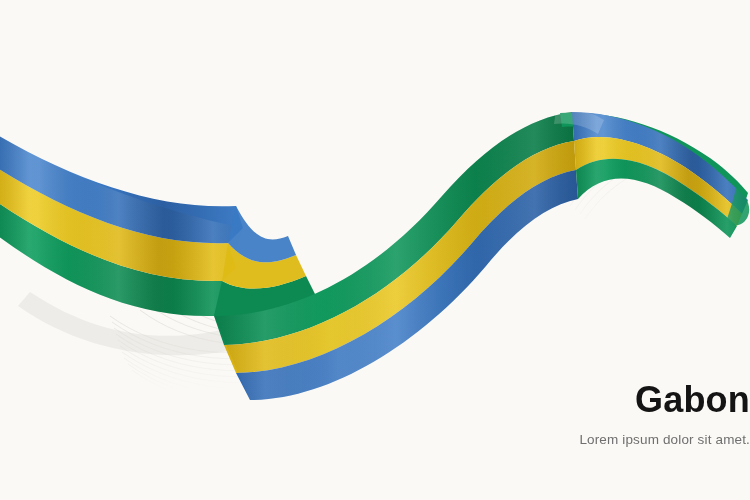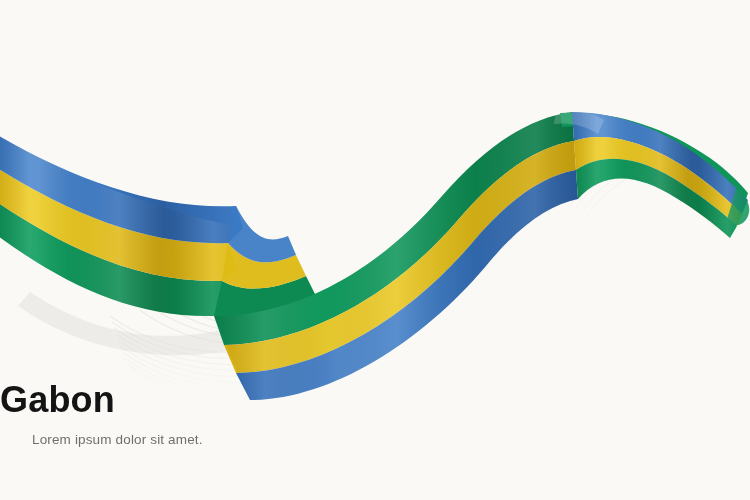--- a/index.html
+++ b/index.html
@@ -31,21 +31,21 @@
   #ribbon-svg {
     display: block;
     width: 750px;
     height: 500px;
   }
   #caption-block {
     position: absolute;
     left: 0;
     top: 380px;
     width: 750px;
-    text-align: left;
+    text-align: right;
   }
   #country-title {
     margin: 0;
     font-family: "Liberation Sans", sans-serif;
     font-size: 36px;
     font-weight: bold;
     letter-spacing: 0.2px;
     color: #141414;
     line-height: 40px;
   }

